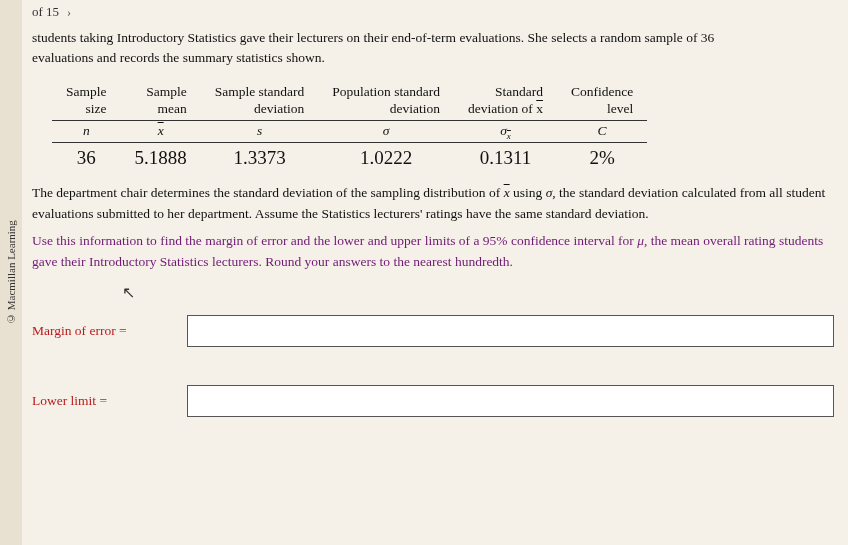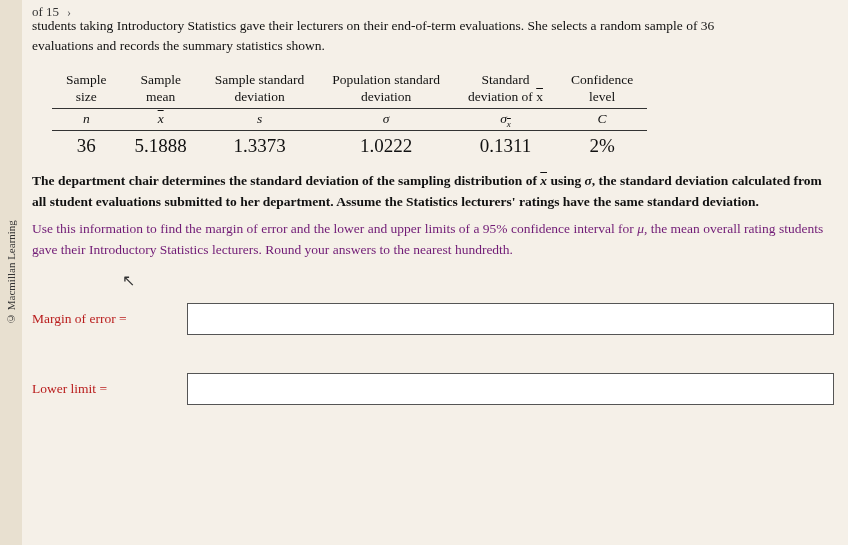--- a/index.html
+++ b/index.html
@@ -52,35 +52,35 @@
       align-items: center;
       gap: 8px;
     }
 
     .page-indicator .chevron {
       font-size: 12px;
       color: #555;
     }
 
     .intro-text {
-      margin-top: 10px;
+      margin-top: 22px;
       font-size: 13.5px;
       line-height: 1.5;
       color: #111;
     }
 
     .stats-table {
       margin: 12px 0 10px 20px;
       border-collapse: collapse;
       font-size: 13.5px;
     }
 
     .stats-table th {
       font-weight: normal;
-      text-align: center;
+      text-align: right;
       padding: 2px 14px;
       vertical-align: bottom;
       border-bottom: 1.5px solid #333;
       line-height: 1.3;
     }
 
     .stats-table td {
       text-align: center;
       padding: 4px 14px;
       vertical-align: middle;
@@ -94,21 +94,20 @@
 
     .stats-table .data-row td {
       font-size: 19px;
     }
 
     .description-text {
       font-size: 13.5px;
       line-height: 1.55;
       margin: 8px 0 6px 0;
       color: #111;
-      font-weight: bold;
     }
 
     .use-text {
       font-size: 13.5px;
       line-height: 1.55;
       margin: 6px 0 10px 0;
       color: #701a75;
     }
 
     .cursor-area {

